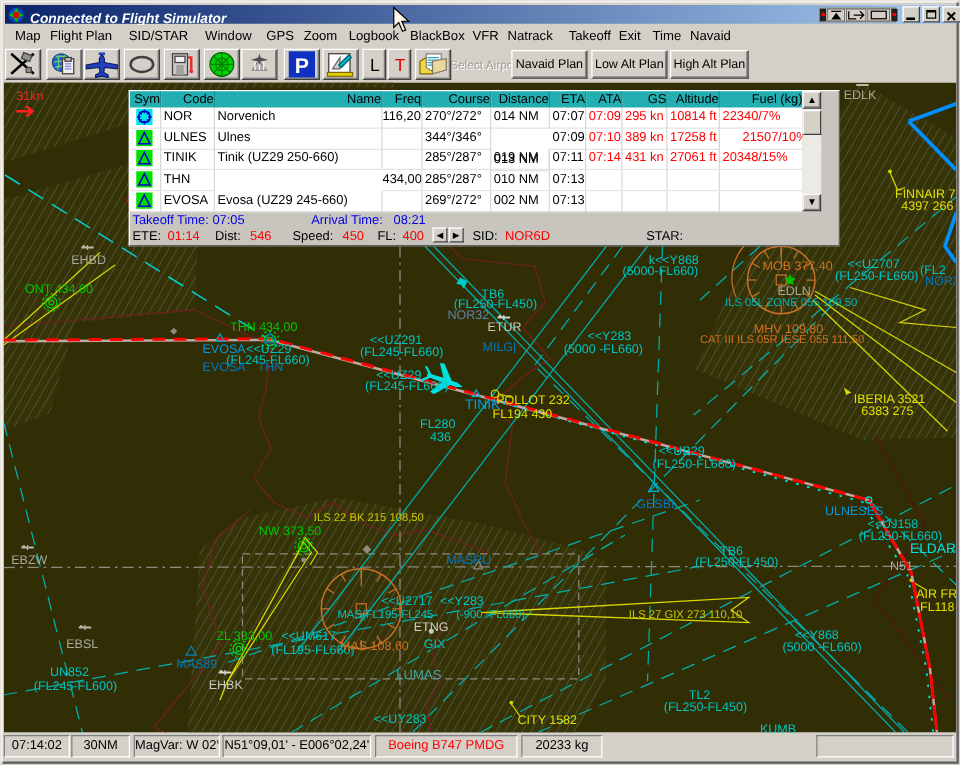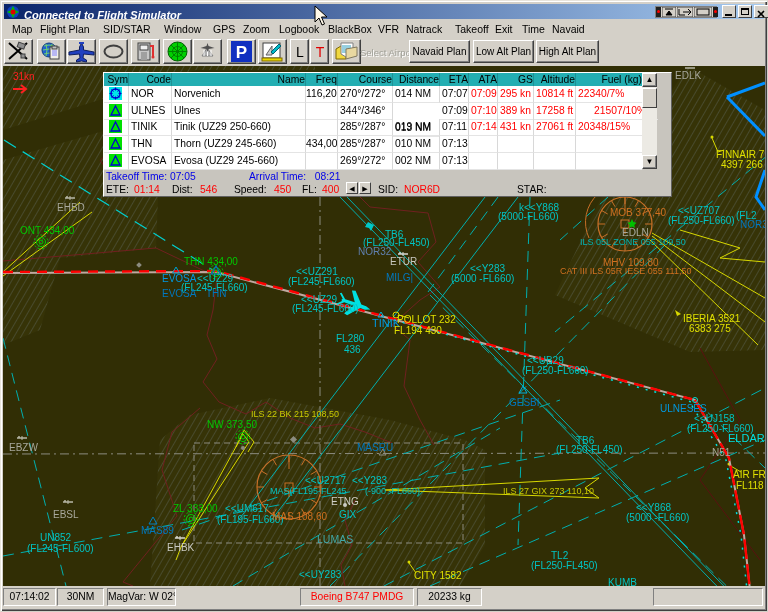--- a/index.html
+++ b/index.html
@@ -476,21 +476,20 @@
     <div class="cell red" style="left:394px;top:46px;width:36px">431 kn</div>
     <div class="cell red" style="left:430px;top:46px;width:42px">27061 ft</div>
     <div class="cell red" style="left:472px;top:46px;width:66px;border-right:none">20348/15%</div>
 
     <div class="cell" style="left:0;top:63px;width:25px;padding:0">
       <svg width="24" height="15" viewBox="0 0 24 15">
           <rect x="5" y="1" width="13" height="13" fill="#00E000"></rect>
           <path d="M11.5 3 L16 12 L7 12 Z" fill="none" stroke="#0000D0" stroke-width="1.3"></path>
         </svg></div>
     <div class="cell" style="left:25px;top:63px;width:43px">THN</div>
-    <div class="cell" style="left:68px;top:63px;width:134px">Thorn (UZ29 245-660)</div>
     <div class="cell" style="left:202px;top:63px;width:32px;text-align:right;padding-right:2px;padding-left:0">434,00</div>
     <div class="cell" style="left:234px;top:63px;width:55px">285°/287°</div>
     <div class="cell" style="left:289px;top:63px;width:47px">010 NM</div>
     <div class="cell" style="left:336px;top:63px;width:29px">07:13</div>
     <div class="cell" style="left:365px;top:63px;width:29px"></div>
     <div class="cell" style="left:394px;top:63px;width:36px"></div>
     <div class="cell" style="left:430px;top:63px;width:42px"></div>
     <div class="cell" style="left:472px;top:63px;width:66px;border-right:none"></div>
 
     <div class="cell" style="left:0;top:80px;width:25px;padding:0">
@@ -529,20 +528,21 @@
     <span class="abs" style="left:255px;top:13px;width:12px;height:12px;background:#D4D0C8;border:1px solid;border-color:#fff #404040 #404040 #fff;font-size:7px;text-align:center;line-height:11px">▶</span>
     <span class="bk" style="left:274px;top:15px">SID:</span>
       <span class="rd" style="left:300px;top:15px">NOR6D</span>
     <span class="bk" style="left:413px;top:15px">STAR:</span>
   </div>
 </div>
 <div id="statusbar">
   <div class="sp" style="left:0px;width:53px">07:14:02</div>
   <div class="sp" style="left:54px;width:47px">30NM</div>
   <div class="sp" style="left:104px;width:69px">MagVar: W 02°</div>
+  <div class="sp" style="left:175px;width:119px">N51°09,01' - E006°02,24'</div>
   <div class="sp" style="left:297px;width:114px;color:#F00">Boeing B747 PMDG</div>
   <div class="sp" style="left:414px;width:65px">20233 kg</div>
   <div class="sp" style="left:650px;width:110px"></div>
 </div>
 
 <svg class="abs" style="left:311px;top:5px;z-index:20" width="18" height="24" viewBox="0 0 18 24">
   <path d="M4 1 L4 17 L8 13 L11 20 L13.5 19 L10.5 12 L16 12 Z" fill="#FFF8E8" stroke="#000" stroke-width="1"></path>
 </svg>
 
 </body></html>

